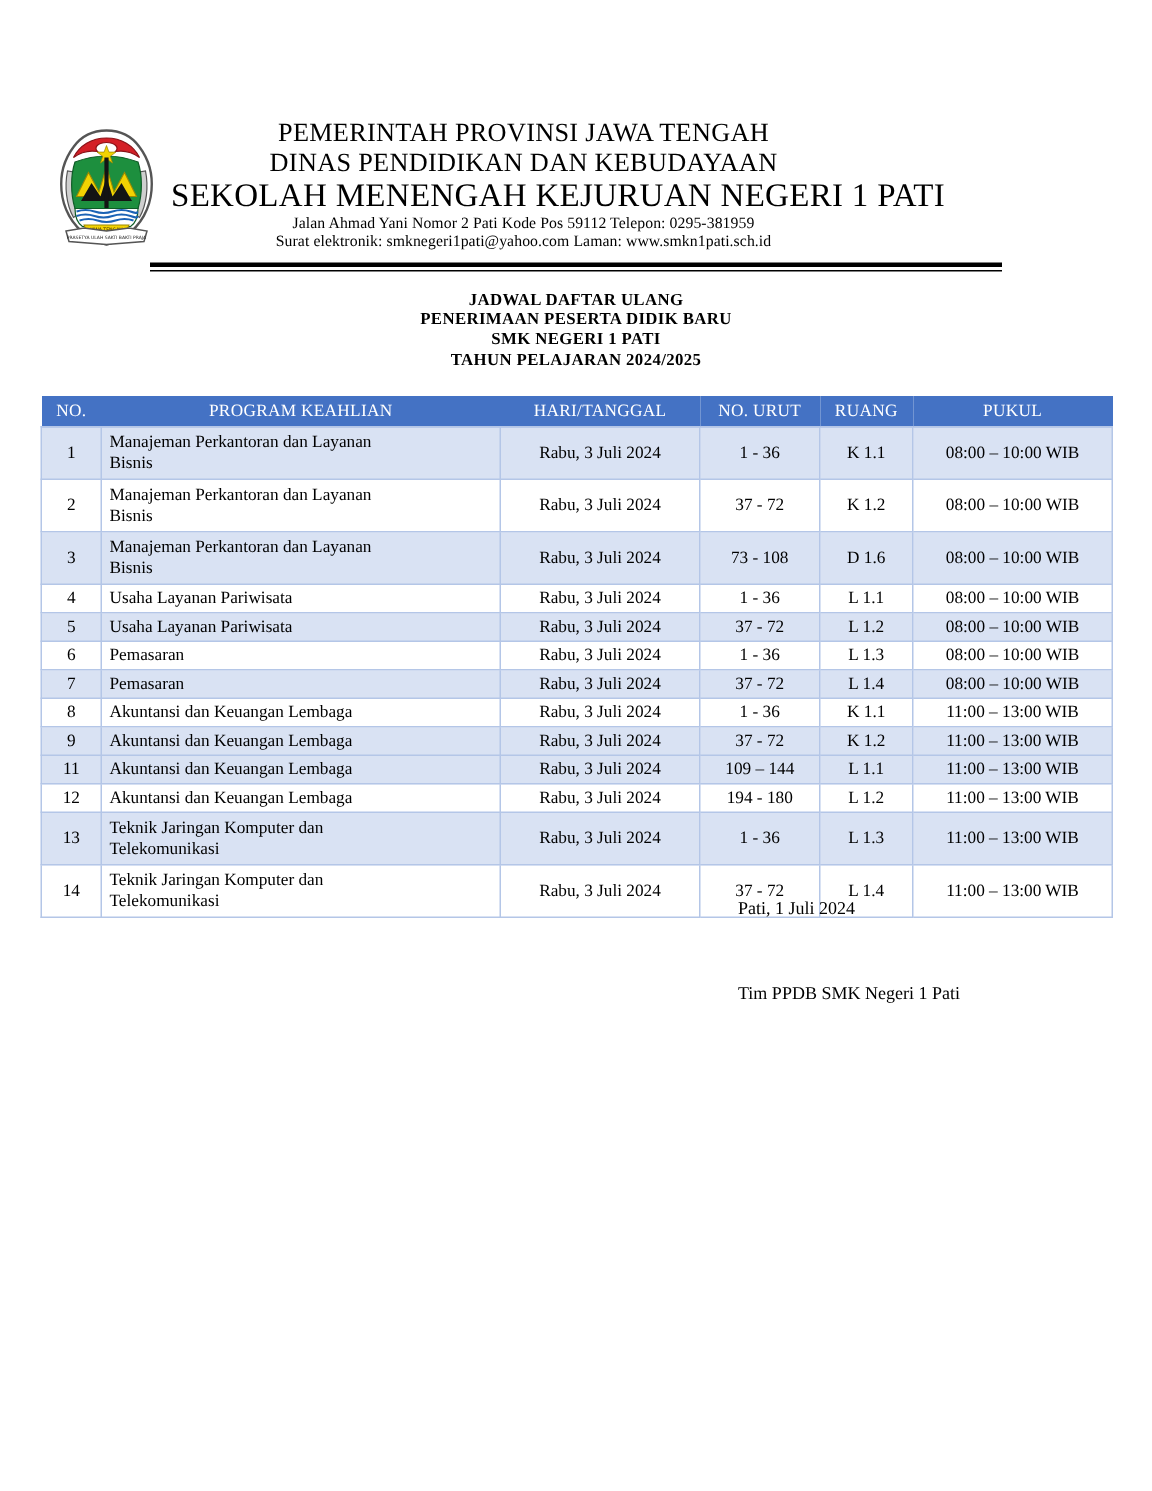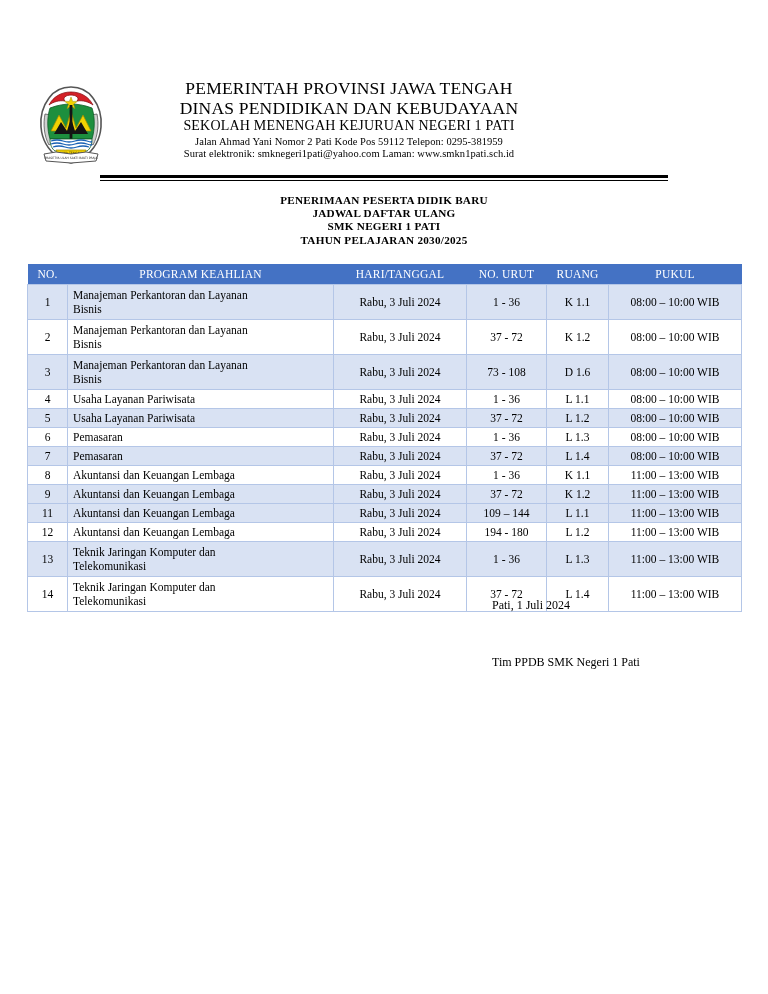--- a/index.html
+++ b/index.html
@@ -47,21 +47,21 @@
     text-align: center;
     line-height: 1.0;
   }
   .lh-line1, .lh-line2, .lh-line3 {
     font-family: "Liberation Serif", serif;
     font-size: 17.5px;
     letter-spacing: 0.2px;
     white-space: nowrap;
     margin-bottom: 2px;
   }
-  .lh-line3 { font-size: 14px; }
+  .lh-line3 { font-size: 22px; }
   .lh-addr1, .lh-addr2 {
     font-family: "Liberation Serif", serif;
     font-size: 10.5px;
     white-space: nowrap;
     margin-top: 1px;
     letter-spacing: 0.05px;
   }
   .lh-addr1 { margin-top: 4px; font-family: Liberation Serif, serif; }
 
   .rule-thick {
@@ -201,24 +201,24 @@
       <div class="lh-line3">SEKOLAH MENENGAH KEJURUAN NEGERI 1 PATI</div>
       <div class="lh-addr1">Jalan Ahmad Yani Nomor 2 Pati  Kode Pos 59112 Telepon: 0295-381959</div>
       <div class="lh-addr2">Surat elektronik: smknegeri1pati@yahoo.com Laman:  www.smkn1pati.sch.id</div>
     </div>
   </div>
 
   <div class="rule-thick"></div>
   <div class="rule-thin"></div>
 
   <div class="doc-title">
+    <div>JADWAL DAFTAR ULANG</div>
     <div>PENERIMAAN PESERTA DIDIK BARU</div>
-    <div>JADWAL DAFTAR ULANG</div>
     <div>SMK NEGERI 1 PATI</div>
-    <div>TAHUN PELAJARAN 2030/2025</div>
+    <div>TAHUN PELAJARAN 2024/2025</div>
   </div>
 
   <div class="table-wrap">
     <table class="sched">
       <colgroup>
         <col style="width:40px">
         <col style="width:266px">
         <col style="width:133px">
         <col style="width:80px">
         <col style="width:62px">

